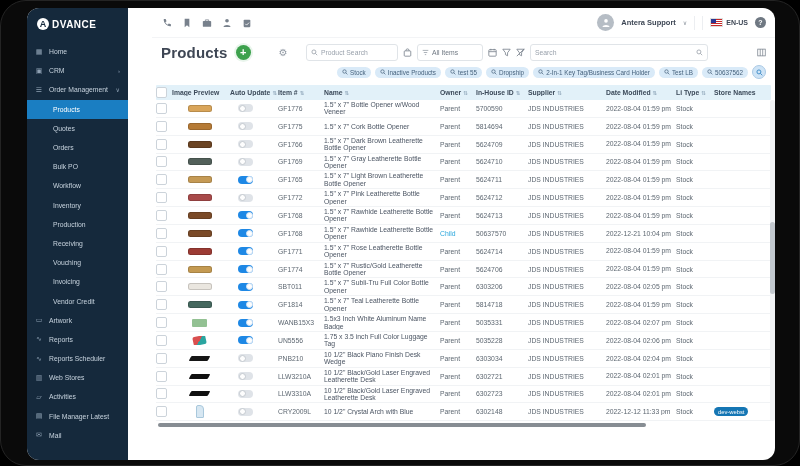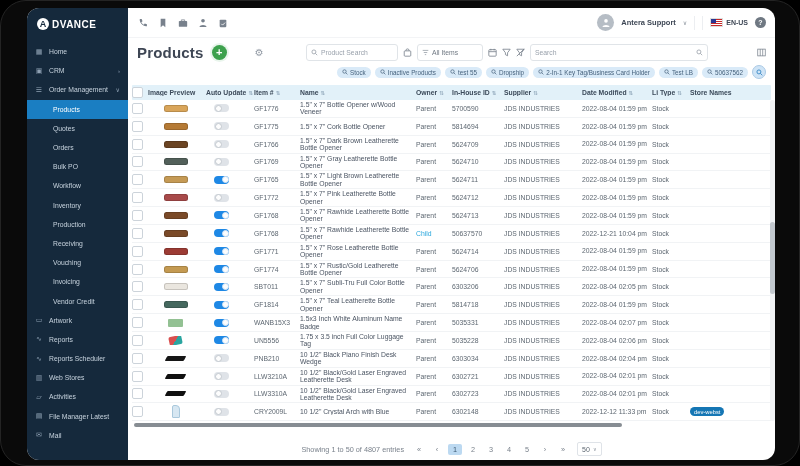--- a/index.html
+++ b/index.html
@@ -12,21 +12,21 @@
   .logo-circle{width:12px;height:12px;border-radius:50%;background:#fff;color:#15293c;font-weight:bold;font-size:9px;display:flex;align-items:center;justify-content:center;}
   .logo-text{color:#fff;font-weight:bold;font-size:10px;letter-spacing:.5px;}
   .nav{flex:1;padding-top:4px;}
   .nav-item{height:19.2px;display:flex;align-items:center;gap:6px;padding:0 8px;font-size:6.8px;cursor:pointer;white-space:nowrap;}
   .nav-item .glyph{width:8px;font-size:7px;color:#8fa1b3;text-align:center;}
   .nav-item.sub{padding-left:26px;}
   .nav-item.selected{background:#1a7ec2;color:#fff;}
   .nav-item .chev{margin-left:auto;font-size:6px;color:#8fa1b3;}
 
   
-  .main{flex:1;display:flex;flex-direction:column;min-width:0;position:relative;}
+  .main{flex:1;display:flex;flex-direction:column;min-width:0;position:relative;margin-left:24px;}
 
   .topbar{height:29px;display:flex;align-items:center;padding:0 9px;gap:9px;border-bottom:1px solid #f3f4f6;}
   .tb-icon{width:11px;height:11px;color:#78818c;display:flex;align-items:center;justify-content:center;}
   .tb-icon svg{width:10px;height:10px;}
   .tb-right{margin-left:auto;display:flex;align-items:center;gap:7px;}
   .avatar{width:17px;height:17px;border-radius:50%;background:#b6bdc5;display:flex;align-items:center;justify-content:center;color:#fff;}
   .avatar svg{width:10px;height:10px;}
   .user-name{font-size:7.5px;font-weight:bold;color:#3d4654;}
   .chev-down{font-size:6px;color:#8a929c;}
   .vsep{width:1px;height:14px;background:#eceef1;}
@@ -797,34 +797,16 @@
               <div class="cell">Stock</div>
               <div class="cell cstore"><div class="storebadge">dev-webst</div></div>
             </div>
             <div class="vscroll">
               <div class="vthumb"></div>
             </div>
         </div>
         <div class="hscroll"></div>
       </div>
 
-      <div class="pager">
-        <span class="pager-summary">Showing 1 to 50 of 4807 entries</span>
-        <span class="pgbtn">«</span>
-        <span class="pgbtn">‹</span>
-        <span style="display:flex;gap:4px;">
-            <div class="pgbtn active">1</div>
-            <div class="pgbtn">2</div>
-            <div class="pgbtn">3</div>
-            <div class="pgbtn">4</div>
-            <div class="pgbtn">5</div>
-          </span>
-        <span class="pgbtn">›</span>
-        <span class="pgbtn">»</span>
-        <span class="ppage">
-          <span>50</span>
-          <span class="chev-down">∨</span>
-        </span>
-      </div>
 
     </div>
   </div>
 </div>
 
 </body></html>

